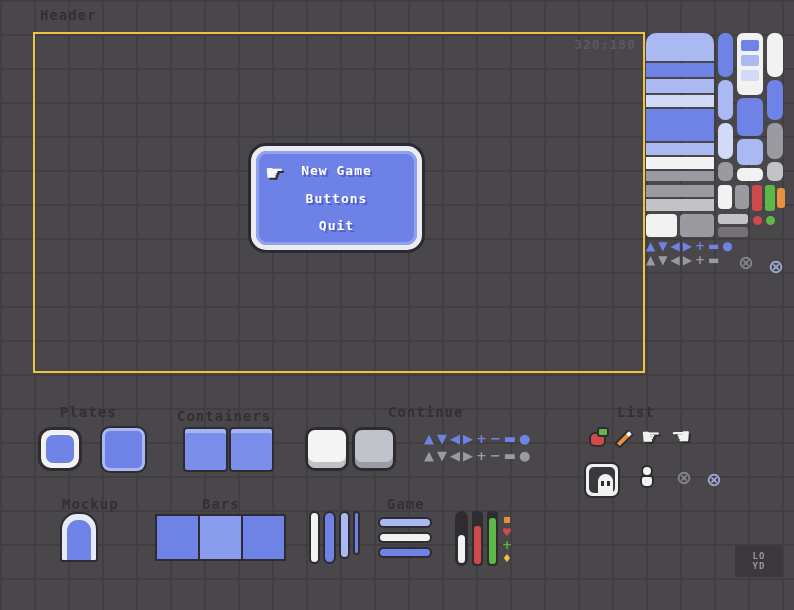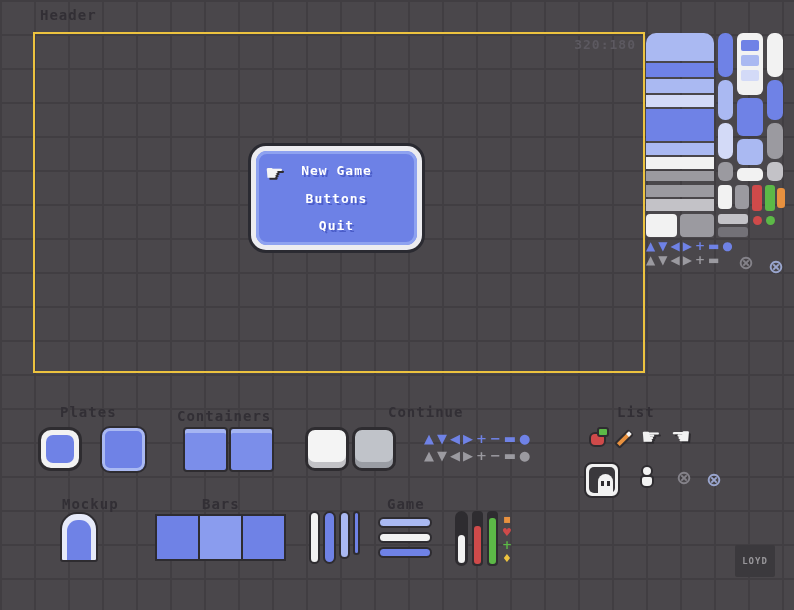--- a/index.html
+++ b/index.html
@@ -136,22 +136,22 @@
   #m3{ width:11px; height:55px; background:#2e2c30; border-radius:4px; }
   #m3 .fill{ position:absolute; left:2px; right:2px; bottom:2px; height:46px; background:#5cb947; border-radius:3px; }
   #meter-stack{ display:flex; flex-direction:column; align-items:center; gap:0;
     font-family:"DejaVu Sans",sans-serif; font-weight:bold; line-height:13px; margin-top:2px; }
   .mi-orange{ color:#e8913f; font-size:12px; }
   .mi-red{ color:#cf4a4a; font-size:11px; }
   .mi-green{ color:#5cb947; font-size:12px; }
   .mi-gold{ color:#edc33f; font-size:11px; }
 
   
-  #logo{ left:735px; top:545px; width:40px; height:32px; background:#3b393d; border-radius:2px;
-    display:flex; flex-direction:row; align-items:center; justify-content:center;
+  #logo{ left:735px; top:545px; width:48px; height:32px; background:#3b393d; border-radius:2px;
+    display:flex; flex-direction:column; align-items:center; justify-content:center;
     font-size:9px; font-weight:bold; letter-spacing:1px; line-height:10px; color:#98969a; }
 </style>
 </head>
 <body>
 
 <div id="stage">
 
   <div id="page-title">Header</div>
 
   <div id="mockup-frame">

